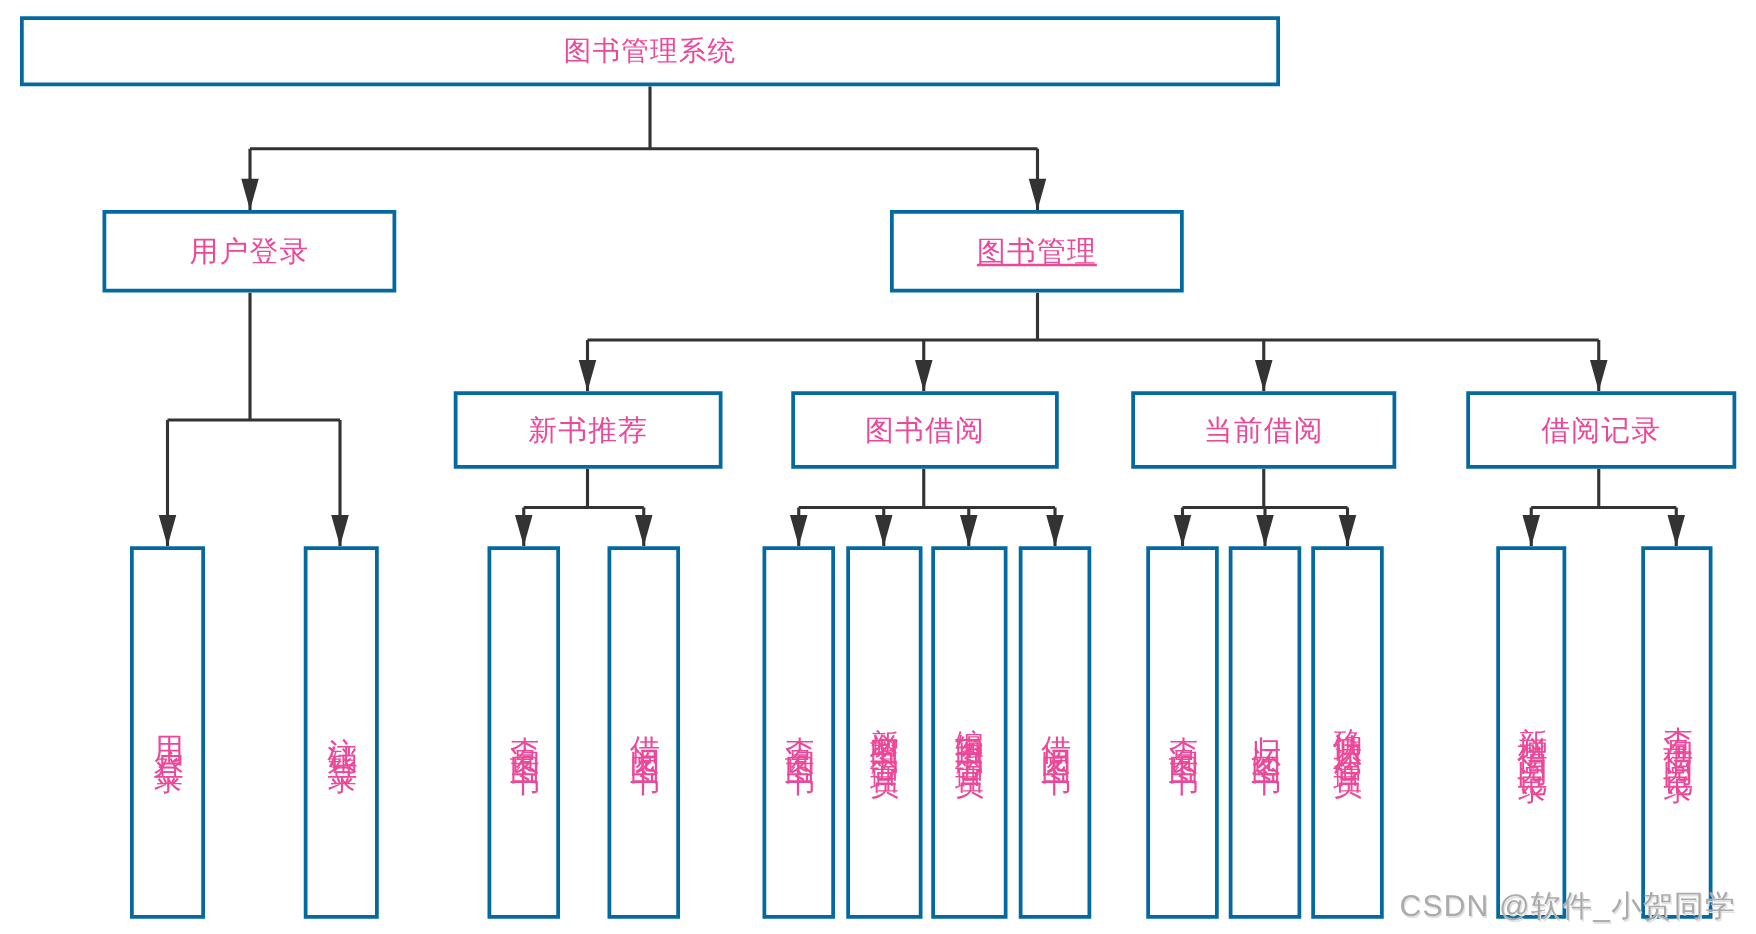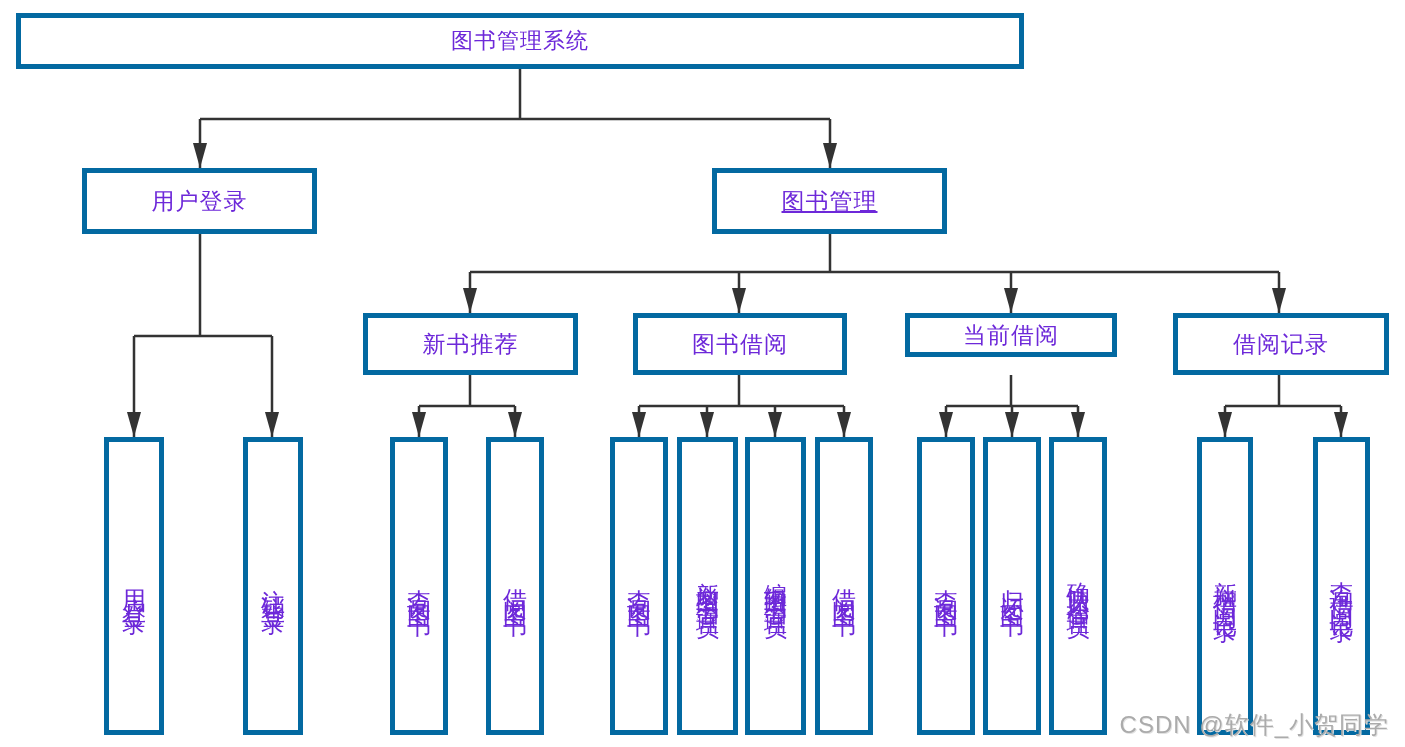--- a/index.html
+++ b/index.html
@@ -8,23 +8,23 @@
     width:1405px;height:747px;
     background:#ffffff;
     font-family:"Liberation Sans", sans-serif;
     overflow:hidden;
   }
   #wires{position:absolute;left:0;top:0;width:1405px;height:747px;}
   .node{
     position:absolute;
     box-sizing:border-box;
     background:#ffffff;
-    border:5px solid #0369a1;
+    border:3px solid #0369a1;
     display:flex;align-items:center;justify-content:center;
-    color:#6d28d9;
+    color:#ec4899;
   }
   .hbox{font-size:23px;letter-spacing:1px;}
   .root{font-size:22px;}
   .vbox{font-size:24px;}
   .vbox .vtext{
     writing-mode:vertical-rl;
     text-orientation:mixed;
     letter-spacing:8px;
     line-height:1;
     white-space:nowrap;
@@ -93,21 +93,21 @@
   <div class="node hbox" style="left:712px;top:168px;width:235px;height:66px;text-decoration:underline;">
     <span>图书管理</span>
   </div>
 
   <div class="node hbox" style="left:363px;top:313px;width:215px;height:62px;">
     <span>新书推荐</span>
   </div>
   <div class="node hbox" style="left:633px;top:313px;width:214px;height:62px;">
     <span>图书借阅</span>
   </div>
-  <div class="node hbox" style="left:905px;top:313px;width:212px;height:44px;">
+  <div class="node hbox" style="left:905px;top:313px;width:212px;height:62px;">
     <span>当前借阅</span>
   </div>
   <div class="node hbox" style="left:1173px;top:313px;width:216px;height:62px;">
     <span>借阅记录</span>
   </div>
 
   <div class="node vbox" style="left:104px;top:437px;width:60px;height:298px;">
     <span class="vtext">用户登录</span>
   </div>
   <div class="node vbox" style="left:243px;top:437px;width:60px;height:298px;">

